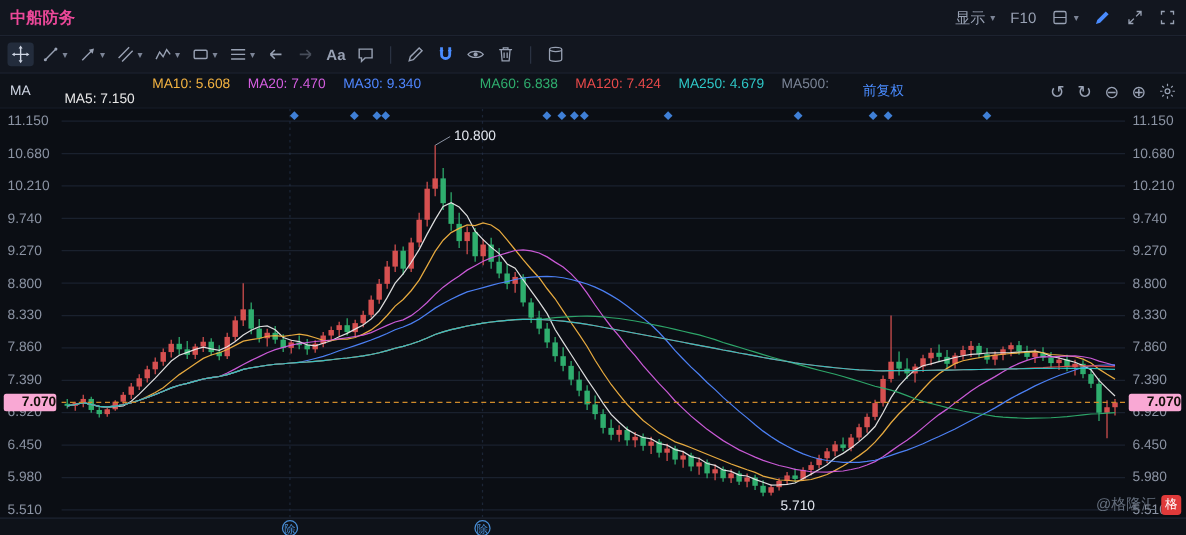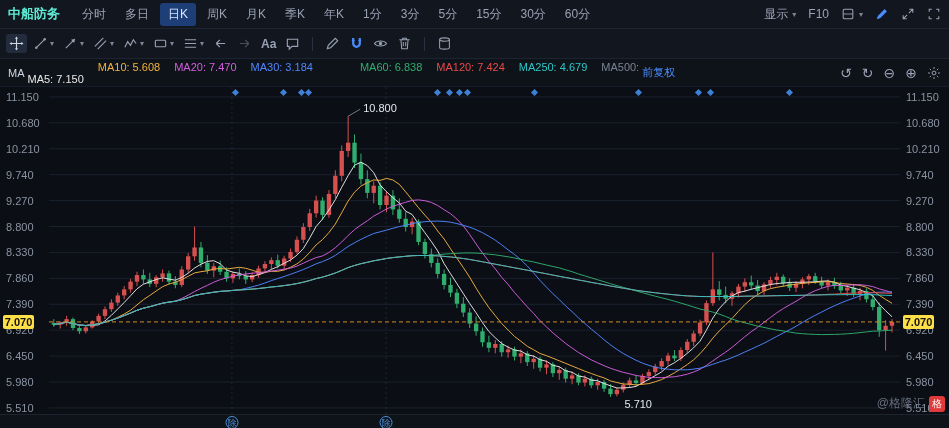--- a/index.html
+++ b/index.html
@@ -1,83 +1,68 @@
 <!DOCTYPE html>
 <html><head>
 <meta charset="utf-8">
 <style>
   html,body{margin:0;padding:0;background:#05070a;}
   .app{position:relative;width:949px;height:428px;background:#0b0e14;overflow:hidden;
        font-family:"Liberation Sans","DejaVu Sans",sans-serif;color:#c7cedb;user-select:none;}
   
   .topbar{height:28px;display:flex;align-items:center;background:#12161f;border-bottom:1px solid #1d2330;padding:0 8px;}
-  .symbol{color:#5eead4;font-size:13px;font-weight:700;margin-right:14px;white-space:nowrap;}
+  .symbol{color:#ec4899;font-size:13px;font-weight:700;margin-right:14px;white-space:nowrap;}
   #tabs{display:flex;align-items:center;}
   .tab{font-size:12px;color:#99a2b4;padding:3px 8px;margin-right:3px;border-radius:3px;white-space:nowrap;cursor:default;}
   .tab.active{background:#1d3e77;color:#d8e6ff;}
   .hright{margin-left:auto;display:flex;align-items:center;gap:12px;color:#99a2b4;font-size:12px;}
   .hbtn{display:flex;align-items:center;gap:2px;cursor:default;white-space:nowrap;}
   .caret{font-size:8px;color:#7c8496;margin-left:2px;}
   .ic svg{width:14px;height:14px;display:block;}
   .blue{color:#4a8cff;}
   
   .toolbar{height:29px;display:flex;align-items:center;background:#12161f;border-bottom:1px solid #1d2330;padding:0 6px;gap:3px;}
   .tool{display:flex;align-items:center;color:#98a1b3;padding:2px 3px;border-radius:3px;cursor:default;}
   .tool svg{width:15px;height:15px;display:block;}
   .tool.active{background:#232c3c;color:#cfd6e4;}
   .tool.blue{color:#4a8cff;}
   .tool.dim{opacity:.4;}
   .tool-label{font-size:12px;font-weight:700;}
   .tsep{width:1px;height:14px;background:#2a3242;margin:0 6px;}
   
-  .mabar{height:27px;display:flex;align-items:center;background:#0e1219;border-bottom:1px solid #161c28;padding:0 8px;font-size:11px;gap:3px;}
+  .mabar{height:27px;display:flex;align-items:center;background:#0e1219;border-bottom:1px solid #161c28;padding:0 8px;font-size:11px;gap:27px;}
   .ma-group{color:#cfd6e4;}
   #ma-legend{display:flex;gap:14px;}
   .mait{white-space:nowrap;cursor:default;}
   .adjust{color:#4a8cff;cursor:default;}
   .mar-icons{margin-left:auto;display:flex;gap:10px;align-items:center;color:#9aa3b5;font-size:14px;}
   .mar-icons .maact{cursor:default;line-height:1;}
   .mar-icons svg{width:14px;height:14px;display:block;}
   
   .chart-wrap{position:relative;height:327px;display:flex;background:#0b0e14;}
   .yaxis{width:49px;position:relative;font-size:11px;color:#8b93a3;flex:0 0 49px;}
   .tick{position:absolute;left:6px;transform:translateY(-50%);white-space:nowrap;}
-  .pbadge{position:absolute;left:3px;right:15px;transform:translateY(-50%);background:#fde047;color:#14100a;
-          text-align:center;border-radius:2px;font-size:11px;padding:1px 0;z-index:3;font-weight:700;}
+  .pbadge{position:absolute;left:3px;right:4px;transform:translateY(-50%);background:#f9a8d4;color:#14100a;
+          text-align:right;border-radius:2px;font-size:11px;padding:1px 0;z-index:3;font-weight:700;}
   .plot{flex:1;position:relative;overflow:hidden;}
   .news{position:absolute;top:3px;width:5px;height:5px;background:#3f7fd6;transform:rotate(45deg);}
   .wm{position:absolute;right:4px;bottom:2px;display:flex;align-items:center;gap:4px;color:#66707f;font-size:12px;z-index:4;}
   .wm-logo{width:16px;height:16px;background:#e03a3a;color:#fff;border-radius:3px;font-size:10px;line-height:16px;text-align:center;}
   
   .xaxis{height:17px;background:#0e1219;border-top:1px solid #1d2330;position:relative;}
   .evt{position:absolute;top:1px;width:13px;height:13px;border:1px solid #4a90d9;border-radius:50%;color:#4a90d9;
        font-size:9px;line-height:13px;text-align:center;transform:translateX(-50%);box-sizing:border-box;}
 </style>
 </head>
 <body>
 
 <div class="app">
 
   <div class="topbar">
     <span class="symbol">中船防务</span>
-    <span id="tabs">
-        <span class="tab">分时</span>
-        <span class="tab">多日</span>
-        <span class="tab active">日K</span>
-        <span class="tab">周K</span>
-        <span class="tab">月K</span>
-        <span class="tab">季K</span>
-        <span class="tab">年K</span>
-        <span class="tab">1分</span>
-        <span class="tab">3分</span>
-        <span class="tab">5分</span>
-        <span class="tab">15分</span>
-        <span class="tab">30分</span>
-        <span class="tab">60分</span>
-      </span>
     <span class="hright">
       <span class="hbtn">
           <span>显示</span>
           <span class="caret">▾</span>
         </span>
       <span class="hbtn">F10</span>
       <span class="hbtn">
           <span class="ic">
             <svg viewBox="0 0 16 16">
               <rect x="2.5" y="2.5" width="11" height="11" rx="1.5" stroke="currentColor" fill="none" stroke-width="1.2"></rect>
@@ -205,21 +190,21 @@
         </svg>
       </span>
     </div>
 
   <div class="mabar">
     <span class="ma-group">MA</span>
     <span id="ma-legend">
         <span class="mait" style="color: rgb(232, 232, 232); margin-top: 12px;">MA5: 7.150</span>
         <span class="mait" style="color: rgb(242, 178, 65);">MA10: 5.608</span>
         <span class="mait" style="color: rgb(212, 94, 224);">MA20: 7.470</span>
-        <span class="mait" style="color: rgb(79, 134, 255);">MA30: 3.184</span>
+        <span class="mait" style="color: rgb(79, 134, 255);">MA30: 9.340</span>
         <span class="mait" style="color: rgb(47, 174, 110); margin-left: 33px;">MA60: 6.838</span>
         <span class="mait" style="color: rgb(232, 74, 74);">MA120: 7.424</span>
         <span class="mait" style="color: rgb(46, 199, 199);">MA250: 4.679</span>
         <span class="mait" style="color: rgb(122, 132, 150);">MA500:</span>
       </span>
     <span class="adjust">前复权</span>
     <span class="mar-icons" id="ma-actions">
         <span class="maact">↺</span>
         <span class="maact">↻</span>
         <span class="maact">⊖</span>

